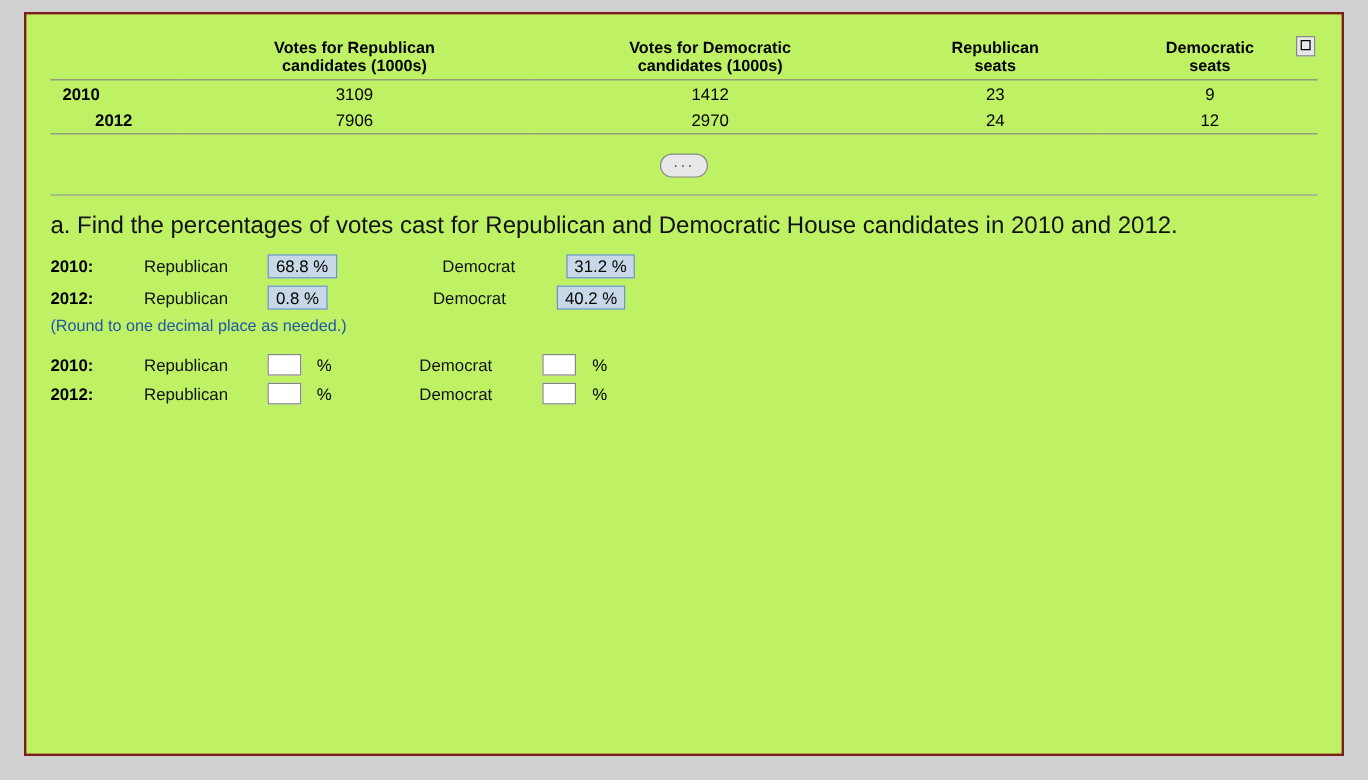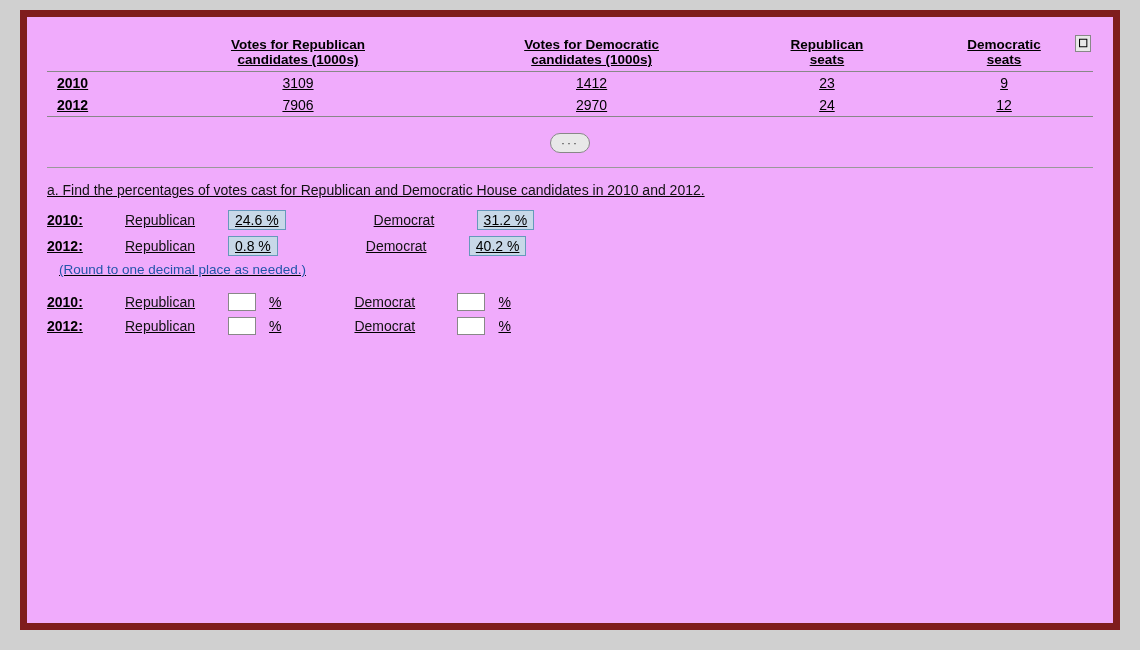--- a/index.html
+++ b/index.html
@@ -14,27 +14,26 @@
       font-size: 14px;
       width: 1140px;
       height: 650px;
       overflow: hidden;
       display: flex;
       align-items: flex-start;
       justify-content: center;
     }
 
     .main-container {
-      background-color: #f0abfc;
+      background-color: #bef264;
       width: 1100px;
       min-height: 620px;
       margin-top: 10px;
       padding: 16px 20px;
-      border: 7px solid #7f1d1d;
-      text-decoration: underline;
+      border: 2px solid #7f1d1d;
     }
 
     
     .data-table {
       width: 100%;
       border-collapse: collapse;
       margin-bottom: 8px;
     }
 
     .data-table th {
@@ -57,20 +56,21 @@
       font-size: 14px;
     }
 
     .data-table td.year-col {
       text-align: left;
       font-weight: bold;
     }
 
     .data-table tr:last-child td {
       border-bottom: 1px solid #888;
+      text-align: center;
     }
 
     .expand-btn-row {
       text-align: center;
       padding: 8px 0;
     }
 
     .expand-btn {
       border: 1px solid #888;
       background: #e8e8e8;
@@ -84,21 +84,21 @@
 
     
     .divider {
       border: none;
       border-top: 1px solid #999;
       margin: 6px 0 14px 0;
     }
 
     
     .question-text {
-      font-size: 14px;
+      font-size: 20px;
       margin-bottom: 12px;
       color: #111;
     }
 
     .answer-row {
       display: flex;
       align-items: center;
       margin-bottom: 6px;
       font-size: 14px;
       gap: 13px;
@@ -123,21 +123,20 @@
       font-size: 14px;
       text-align: center;
       margin-right: 2px;
     }
 
     .note-text {
       font-size: 13.5px;
       color: #2255aa;
       margin-top: 2px;
       margin-bottom: 16px;
-      margin-left: 12px;
     }
 
     .section-b-text {
       font-size: 14px;
       margin-bottom: 12px;
       color: #111;
     }
 
     input.small-input-field {
       width: 28px;
@@ -190,21 +189,21 @@
   </div>
 
   <hr class="divider">
 
   <div>
     <p class="question-text">a. Find the percentages of votes cast for Republican and Democratic House candidates in 2010 and 2012.</p>
 
     <div class="answer-row">
       <span class="year-label">2010:</span>
       <span class="party-label">Republican</span>
-      <span class="value-box">24.6 %</span>
+      <span class="value-box">68.8 %</span>
       <span style="margin-right: 60px;"></span>
       <span class="party-label">Democrat</span>
       <span class="value-box">31.2 %</span>
     </div>
 
     <div class="answer-row">
       <span class="year-label">2012:</span>
       <span class="party-label">Republican</span>
       <span class="value-box">0.8 %</span>
       <span style="margin-right: 60px;"></span>

